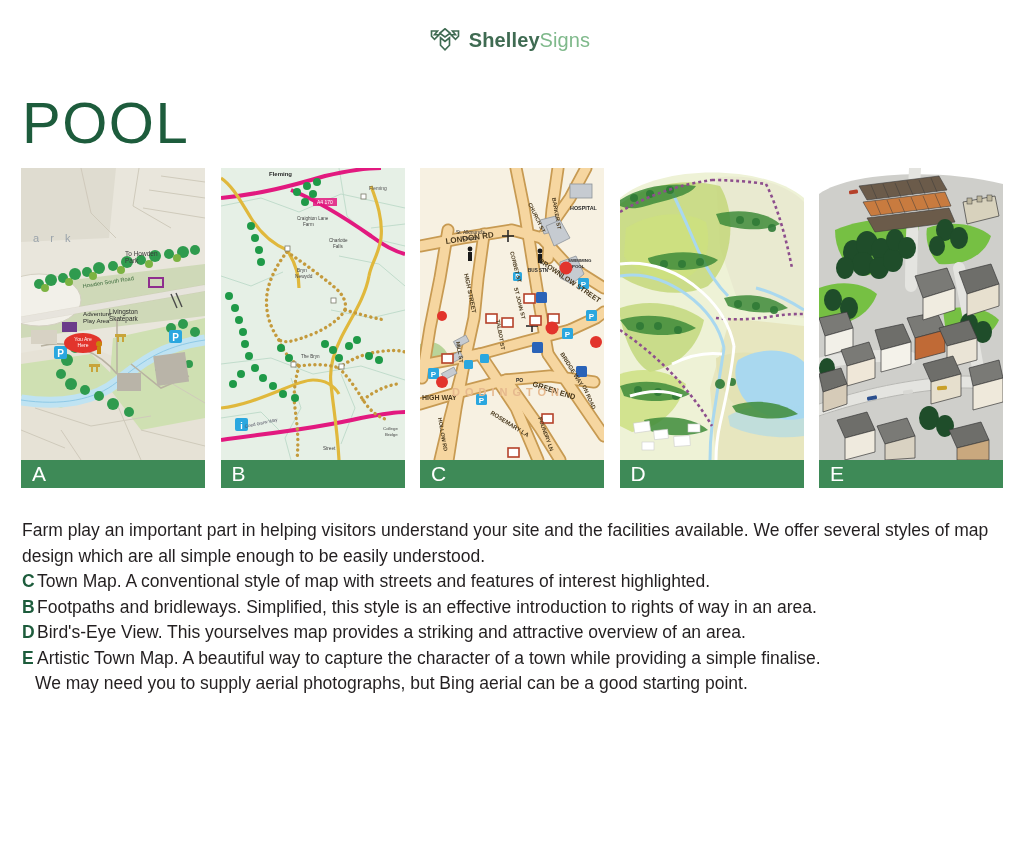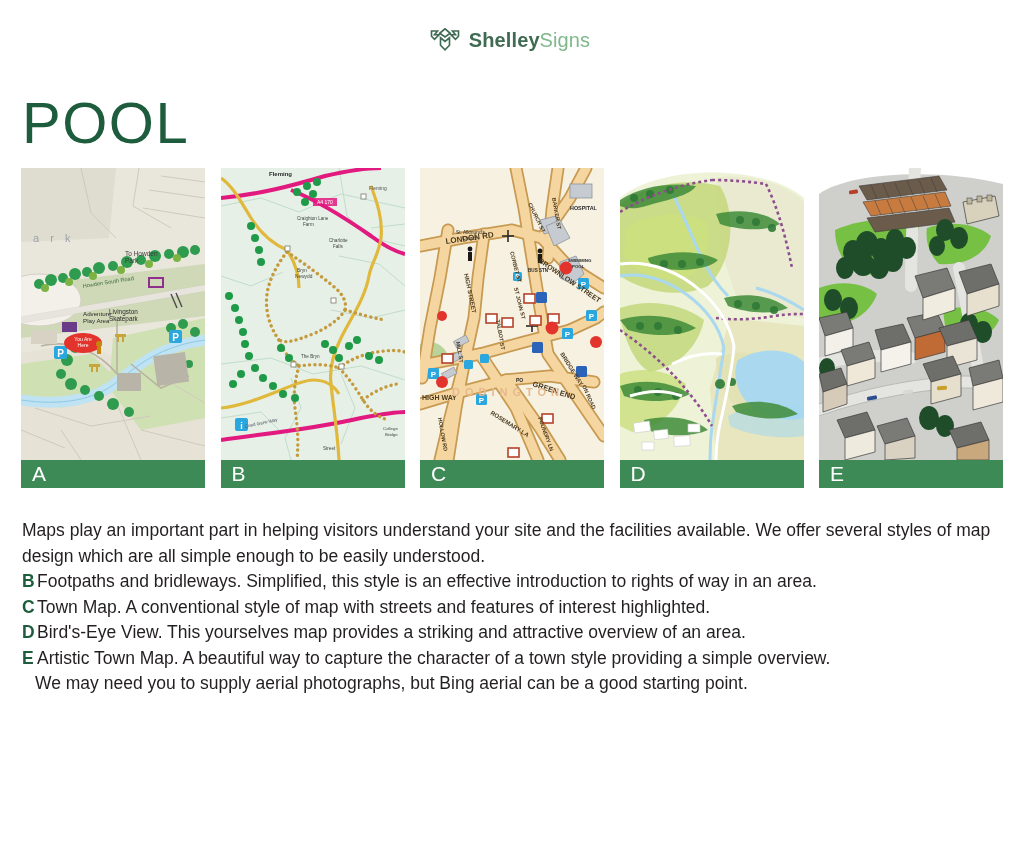--- a/index.html
+++ b/index.html
@@ -699,30 +699,30 @@
           </g>
         </g>
       </svg>
     </div>
     <div class="map-label">E</div>
   </div>
 
 </div>
 
 <div class="copy">
-  <p>Maps play an important part in helping visitors understand your site and the facilities available. We offer several styles of map design which are all simple enough to be easily understood.</p>
-
+  <p>Farm play an important part in helping visitors understand your site and the facilities available. We offer several styles of map design which are all simple enough to be easily understood.</p>
+
+  <p class="list-line">
+    <span class="key">C</span><span>Town Map. A conventional style of map with streets and features of interest highlighted.</span>
+  </p>
   <p class="list-line">
     <span class="key">B</span><span>Footpaths and bridleways. Simplified, this style is an effective introduction to rights of way in an area.</span>
-  </p>
-  <p class="list-line">
-    <span class="key">C</span><span>Town Map. A conventional style of map with streets and features of interest highlighted.</span>
   </p>
   <p class="list-line">
     <span class="key">D</span><span>Bird's-Eye View. This yourselves map provides a striking and attractive overview of an area.</span>
   </p>
   <p class="list-line">
-    <span class="key">E</span><span>Artistic Town Map. A beautiful way to capture the character of a town style providing a simple overview.</span>
+    <span class="key">E</span><span>Artistic Town Map. A beautiful way to capture the character of a town while providing a simple finalise.</span>
   </p>
   <p class="list-line">
     <span class="indent"></span><span>We may need you to supply aerial photographs, but Bing aerial can be a good starting point.</span>
   </p>
 </div>
 
 </body></html>

